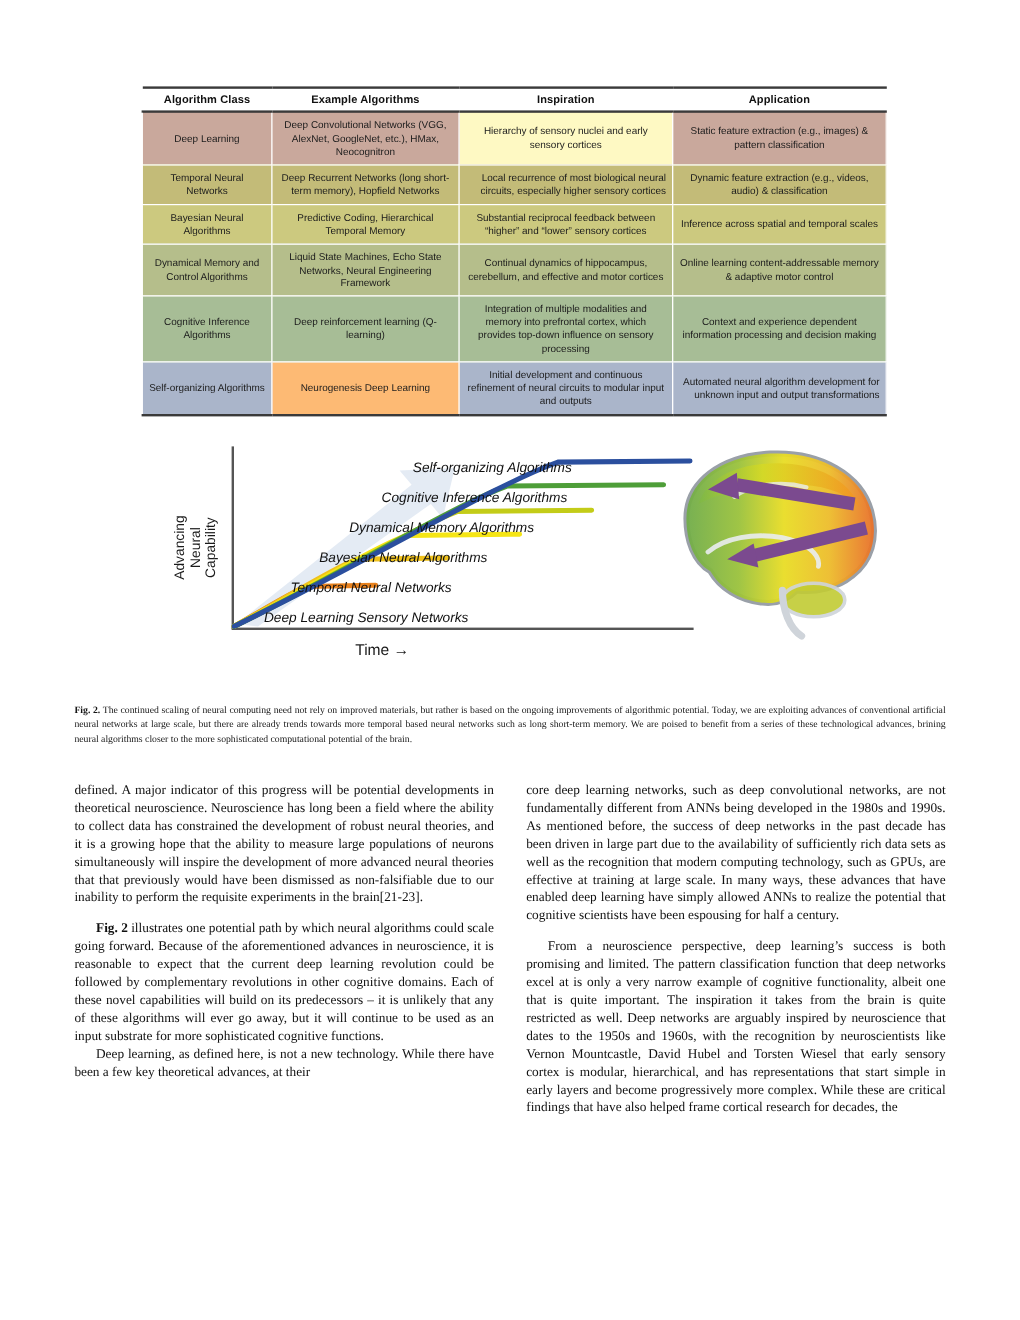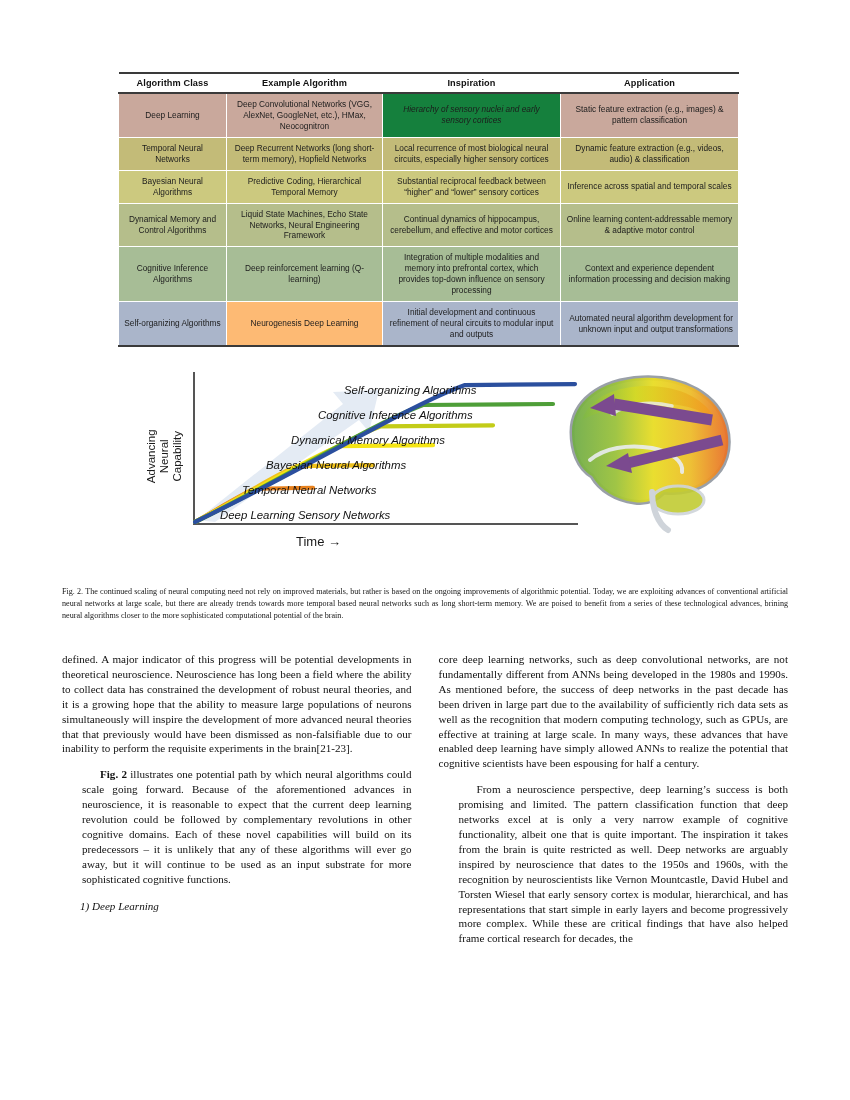--- a/index.html
+++ b/index.html
@@ -149,21 +149,21 @@
     position: absolute;
     left: 62px;
     top: 586px;
     width: 726px;
     font-family: "Liberation Serif", serif;
     font-size: 8.1px;
     line-height: 1.48;
     text-align: justify;
     color: #151515;
   }
-  .caption b { font-weight: normal; }
+  .caption b { font-weight: bold; }
 
   
   .columns {
     position: absolute;
     left: 62px;
     top: 652px;
     width: 726px;
     display: flex;
     gap: 27px;
   }
@@ -174,21 +174,21 @@
     line-height: 1.345;
     text-align: justify;
     color: #101010;
   }
   .col p {
     margin: 0 0 0 0;
     text-indent: 18px;
     hyphens: auto;
   }
   .col p.no-indent { text-indent: 0; }
-  .col p.spaced { margin-top: 11px; margin-left: 20px; }
+  .col p.spaced { margin-top: 11px; }
   .col h4.subsec {
     margin: 12px 0 9px 0;
     font-size: 11.1px;
     font-style: italic;
     font-weight: normal;
     text-indent: 18px;
   }
   .col b { font-weight: bold; }
 </style>
 </head>
@@ -200,36 +200,36 @@
     <table class="algo-table">
       <colgroup>
         <col class="col-1">
           <col class="col-2">
           <col class="col-3">
           <col class="col-4">
       </colgroup>
       <thead>
         <tr>
           <th>Algorithm Class</th>
-          <th>Example Algorithm</th>
+          <th>Example Algorithms</th>
           <th>Inspiration</th>
           <th>Application</th>
         </tr>
       </thead>
       <tbody id="table-body">
           <tr>
             <td style="background: rgb(201, 168, 156);">Deep Learning</td>
             <td style="background: rgb(201, 168, 156);">Deep Convolutional Networks (VGG, AlexNet, GoogleNet, etc.), HMax, Neocognitron</td>
-            <td style="background: #15803d; font-style: italic;">Hierarchy of sensory nuclei and early sensory cortices</td>
+            <td style="background: #fef9c3;">Hierarchy of sensory nuclei and early sensory cortices</td>
             <td style="background: rgb(201, 168, 156);">Static feature extraction (e.g., images) &amp; pattern classification</td>
           </tr>
           <tr>
             <td style="background: rgb(195, 187, 120);">Temporal Neural Networks</td>
             <td style="background: rgb(195, 187, 120);">Deep Recurrent Networks (long short-term memory), Hopfield Networks</td>
-            <td style="background: rgb(195, 187, 120);">Local recurrence of most biological neural circuits, especially higher sensory cortices</td>
+            <td style="background: rgb(195, 187, 120); text-align: right;">Local recurrence of most biological neural circuits, especially higher sensory cortices</td>
             <td style="background: rgb(195, 187, 120);">Dynamic feature extraction (e.g., videos, audio) &amp; classification</td>
           </tr>
           <tr>
             <td style="background: rgb(204, 201, 127);">Bayesian Neural Algorithms</td>
             <td style="background: rgb(204, 201, 127);">Predictive Coding, Hierarchical Temporal Memory</td>
             <td style="background: rgb(204, 201, 127);">Substantial reciprocal feedback between “higher” and “lower” sensory cortices</td>
             <td style="background: rgb(204, 201, 127);">Inference across spatial and temporal scales</td>
           </tr>
           <tr>
             <td style="background: rgb(181, 190, 139);">Dynamical Memory and Control Algorithms</td>
@@ -333,21 +333,21 @@
 
   <div class="caption">
     <b>Fig. 2.</b><span> The continued scaling of neural computing need not rely on improved materials, but rather is based on the ongoing improvements of algorithmic potential. Today, we are exploiting advances of conventional artificial neural networks at large scale, but there are already trends towards more temporal based neural networks such as long short-term memory. We are poised to benefit from a series of these technological advances, brining neural algorithms closer to the more sophisticated computational potential of the brain.</span>
   </div>
 
   <div class="columns">
 
     <div class="col">
       <p class="no-indent">defined. A major indicator of this progress will be potential developments in theoretical neuroscience. Neuroscience has long been a field where the ability to collect data has constrained the development of robust neural theories, and it is a growing hope that the ability to measure large populations of neurons simultaneously will inspire the development of more advanced neural theories that that previously would have been dismissed as non-falsifiable due to our inability to perform the requisite experiments in the brain[21-23].</p>
       <p class="spaced"><b>Fig. 2</b><span> illustrates one potential path by which neural algorithms could scale going forward. Because of the aforementioned advances in neuroscience, it is reasonable to expect that the current deep learning revolution could be followed by complementary revolutions in other cognitive domains. Each of these novel capabilities will build on its predecessors – it is unlikely that any of these algorithms will ever go away, but it will continue to be used as an input substrate for more sophisticated cognitive functions.</span></p>
-      <h4 class="subsec">1) Deep Learning</h4>
+      <p>Deep learning, as defined here, is not a new technology. While there have been a few key theoretical advances, at their</p>
     </div>
 
     <div class="col">
       <p class="no-indent">core deep learning networks, such as deep convolutional networks, are not fundamentally different from ANNs being developed in the 1980s and 1990s. As mentioned before, the success of deep networks in the past decade has been driven in large part due to the availability of sufficiently rich data sets as well as the recognition that modern computing technology, such as GPUs, are effective at training at large scale. In many ways, these advances that have enabled deep learning have simply allowed ANNs to realize the potential that cognitive scientists have been espousing for half a century.</p>
       <p class="spaced">From a neuroscience perspective, deep learning’s success is both promising and limited. The pattern classification function that deep networks excel at is only a very narrow example of cognitive functionality, albeit one that is quite important. The inspiration it takes from the brain is quite restricted as well. Deep networks are arguably inspired by neuroscience that dates to the 1950s and 1960s, with the recognition by neuroscientists like Vernon Mountcastle, David Hubel and Torsten Wiesel that early sensory cortex is modular, hierarchical, and has representations that start simple in early layers and become progressively more complex.  While these are critical findings that have also helped frame cortical research for decades, the</p>
     </div>
 
   </div>
 
 </div>

